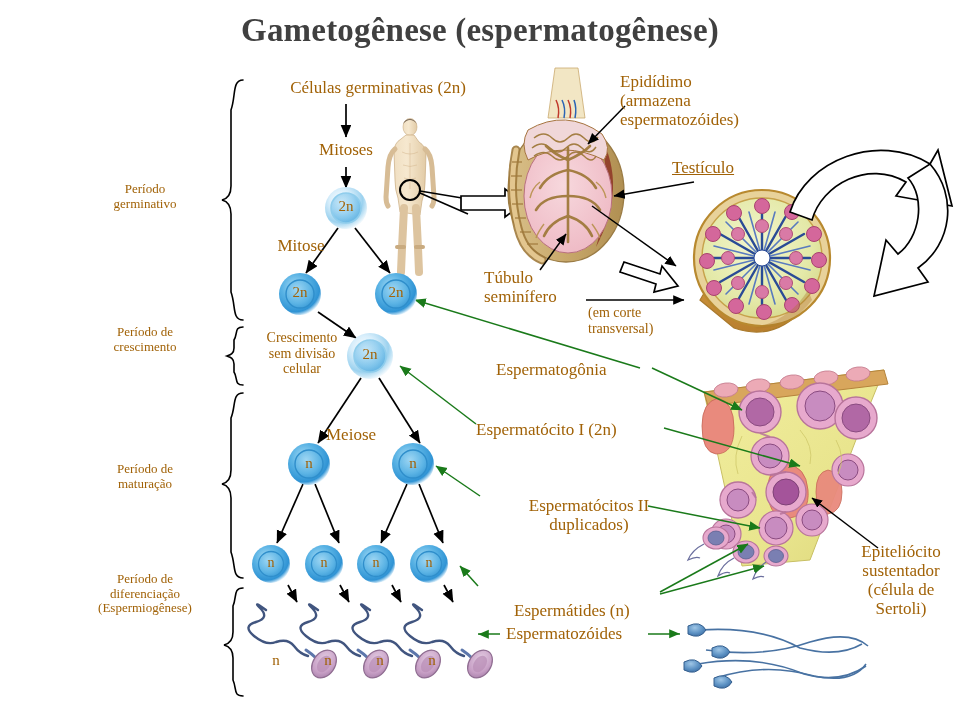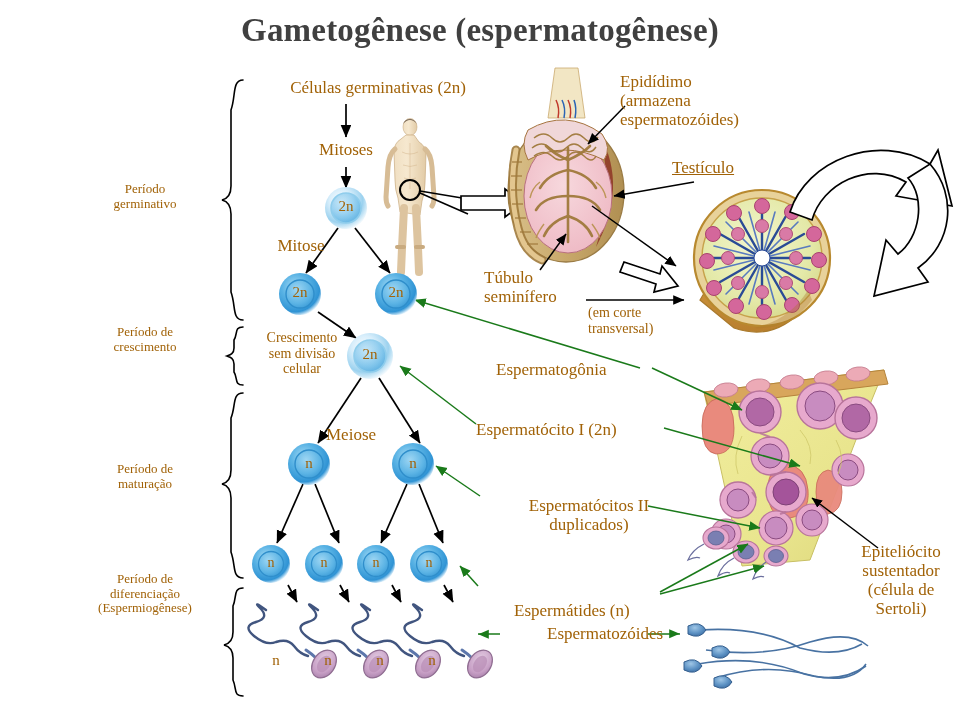--- a/index.html
+++ b/index.html
@@ -601,21 +601,21 @@
 
   <div class="abs txt lbl" style="left:476px;top:420px;width:240px;">Espermatócito I (2n)</div>
 
   <div class="abs txt lbl ctr" style="left:484px;top:496px;width:210px;">
     <div>Espermatócitos II</div>
     <div>duplicados)</div>
   </div>
 
   <div class="abs txt lbl" style="left:514px;top:586px;width:200px;margin-top:15px;">Espermátides (n)</div>
 
-  <div class="abs txt lbl" style="left:506px;top:624px;width:190px;margin-left:41px;">Espermatozóides</div>
+  <div class="abs txt lbl" style="left:506px;top:624px;width:190px;">Espermatozóides</div>
 
   <div class="abs txt lbl ctr" style="left:842px;top:542px;width:118px;">
     <div>Epiteliócito</div>
     <div>sustentador</div>
     <div>(célula de</div>
     <div>Sertoli)</div>
   </div>
 
 </div>
 

